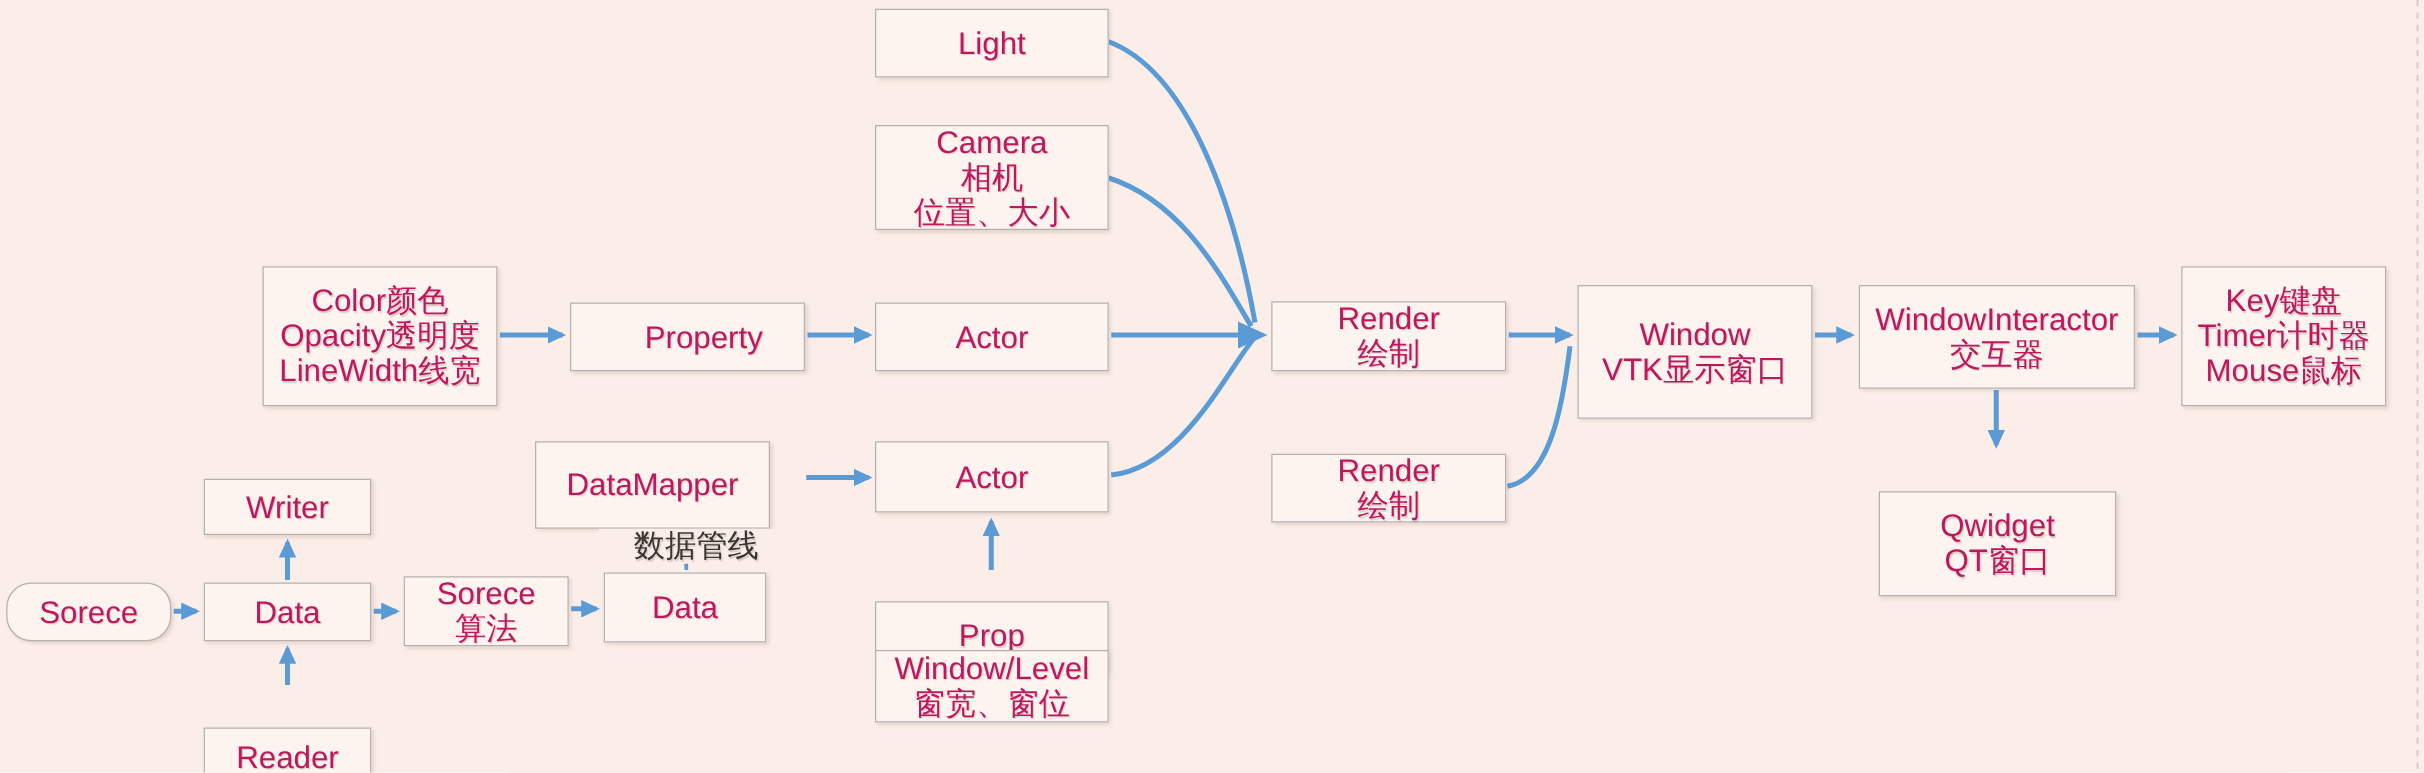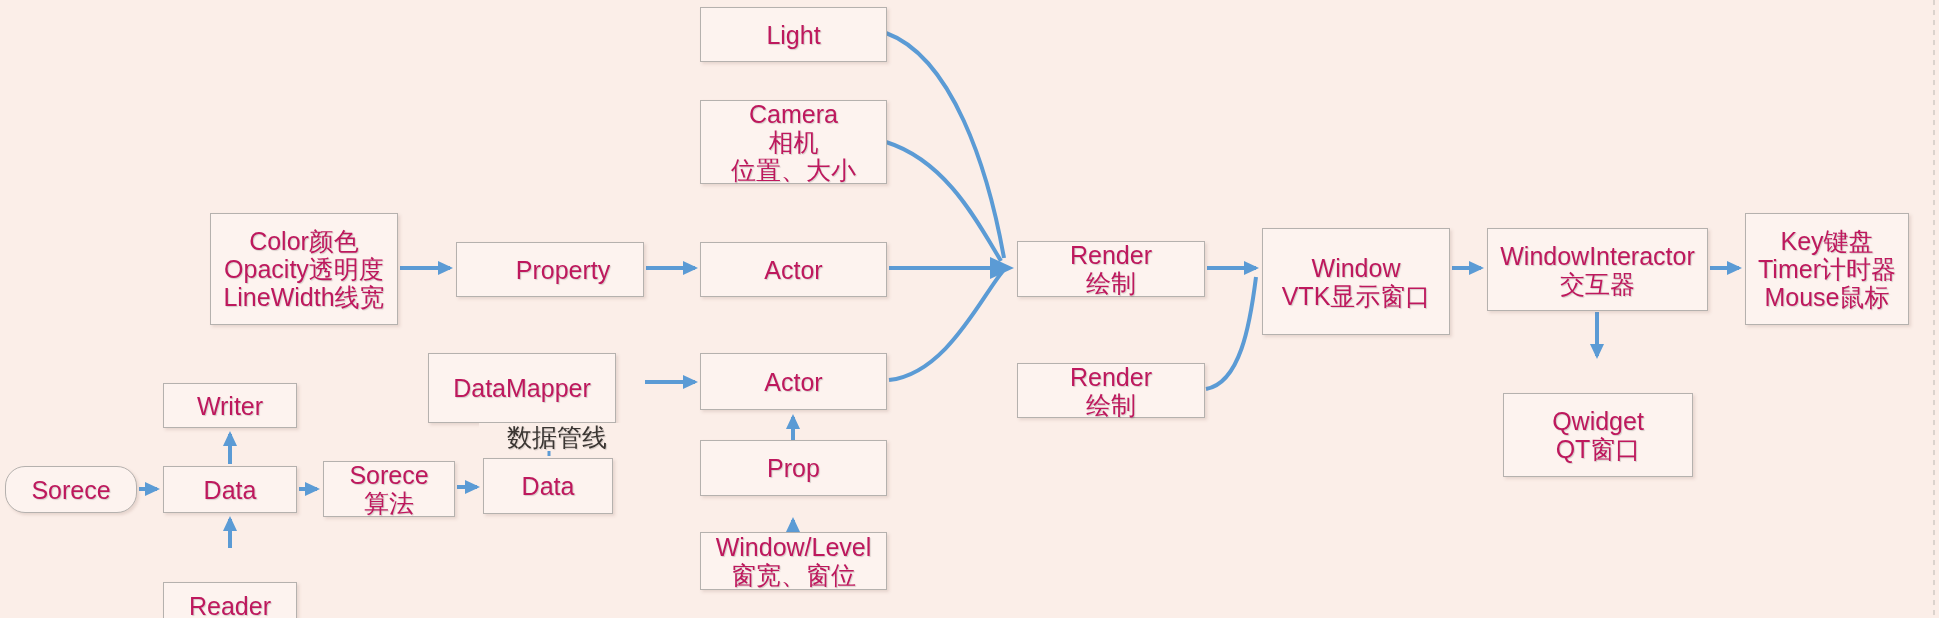--- a/index.html
+++ b/index.html
@@ -165,24 +165,24 @@
 
   <div class="node" style="left:323px;top:461px;width:132px;height:56px;">
     <div>Sorece</div>
     <div>算法</div>
   </div>
 
   <div class="node" style="left:483px;top:458px;width:130px;height:56px;">
     <div>Data</div>
   </div>
 
-  <div class="node" style="left:700px;top:440px;width:187px;height:56px;">
+  <div class="node" style="left:700px;top:481px;width:187px;height:56px;">
     <div>Prop</div>
   </div>
 
-  <div class="node" style="left:700px;top:532px;width:187px;height:58px;justify-content:flex-end;">
+  <div class="node" style="left:700px;top:520px;width:187px;height:58px;justify-content:flex-end;">
     <div>Window/Level</div>
     <div>窗宽、窗位</div>
   </div>
 
   <div class="flabel" style="left:479px;top:423px;width:140px;">数据管线</div>
 
 </div>
 
 </body></html>

